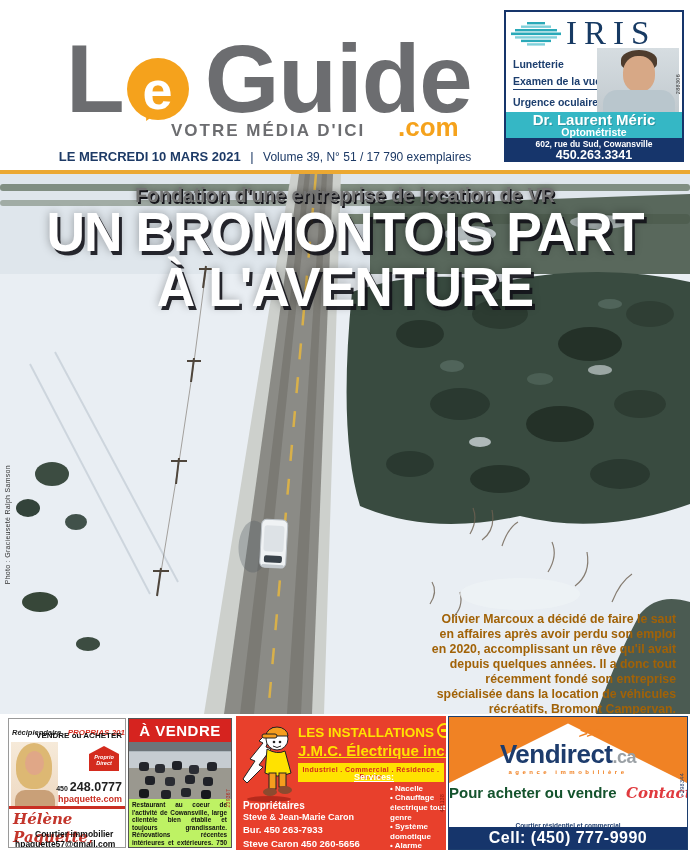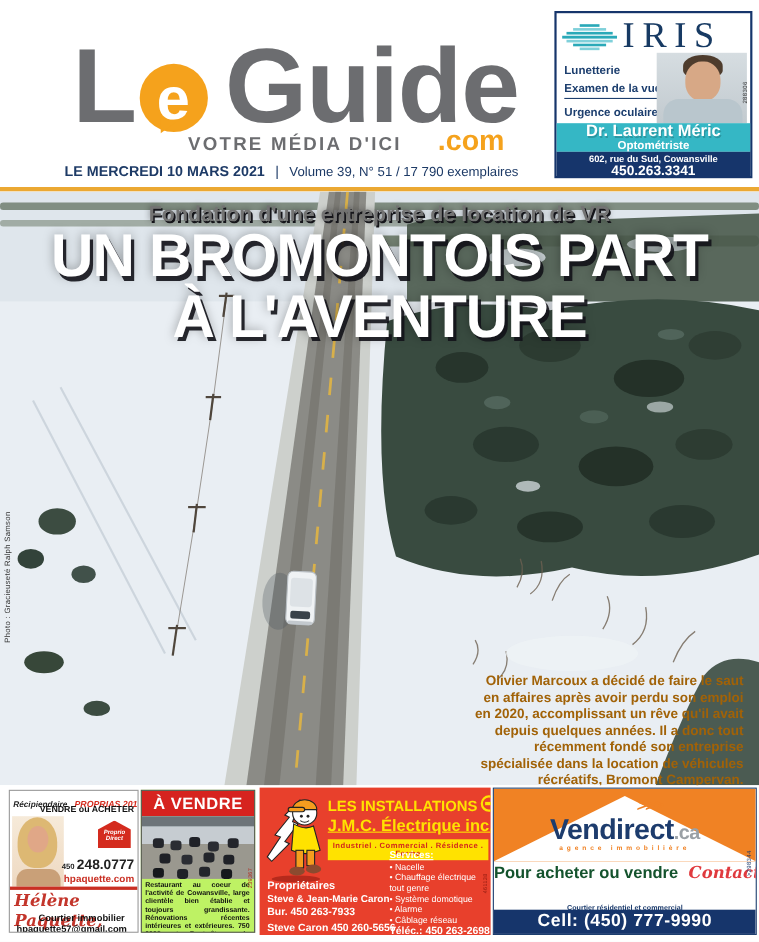--- a/index.html
+++ b/index.html
@@ -105,21 +105,21 @@
   .adj-t2{font-size:15px;font-weight:900;color:#ffe200;text-decoration:underline;margin-top:2px;white-space:nowrap;}
   .adj-sect{margin-top:4px;background:#ffe200;color:#d3281c;font-size:7px;font-weight:800;padding:2.5px 0;letter-spacing:.4px;}
   .adj-left{position:absolute;left:7px;top:84px;line-height:1.15;}
   .adj-own-lbl{font-size:10px;font-weight:800;}
   .adj-own{font-size:9px;font-weight:800;}
   .adj-ph{font-size:9.5px;font-weight:800;margin-top:3px;}
   .adj-email{font-size:9px;font-weight:700;}
   .adj-right{position:absolute;left:118px;top:56px;line-height:1.2;}
   .adj-svc-lbl{font-size:9px;font-weight:800;text-decoration:underline;}
   .adj-right ul{margin:1px 0 0 0;padding:0;list-style:none;}
-  .adj-right li{font-size:8px;font-weight:400;}
+  .adj-right li{font-size:8px;font-weight:700;margin-left:36px;}
   .adj-right li::before{content:"• ";}
   .adj-fax{font-size:9.5px;font-weight:800;}
   .adj .vnum{right:1px;top:78px;color:#8f1a10;font-size:5px;}
 
   
   .advd{position:absolute;left:448px;top:2px;width:240px;height:134px;border:1px solid #1c3e6e;background:#fff;box-sizing:border-box;overflow:hidden;}
   .vd-orange{position:absolute;left:0;top:0;width:100%;height:66px;background:#f08224;}
   .vd-roof{position:absolute;left:0;top:0;width:100%;height:66px;background:#fff;clip-path:polygon(0 100%,50% 10%,100% 100%);}
   .vd-arrows{position:absolute;left:0;right:0;top:7px;text-align:center;padding-left:46px;
       color:#f08224;font-size:15px;font-weight:900;letter-spacing:-1px;transform:skewX(-12deg);}

